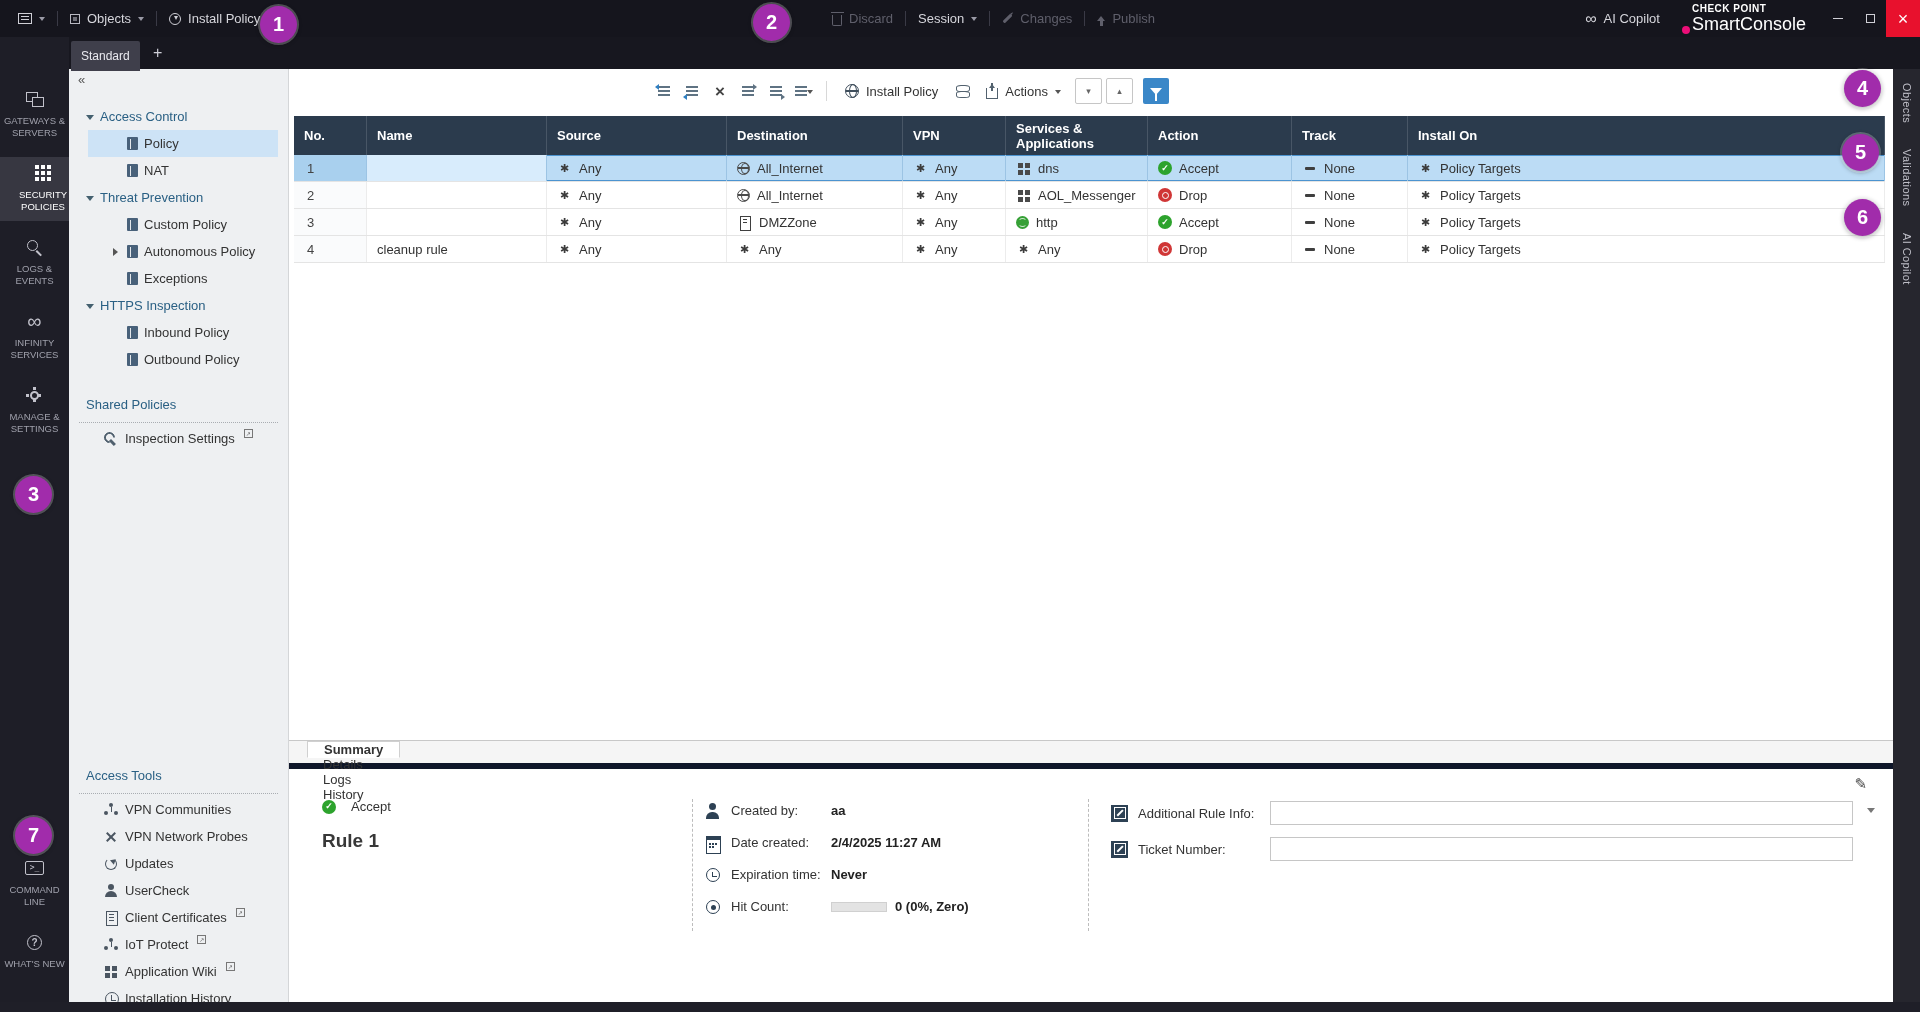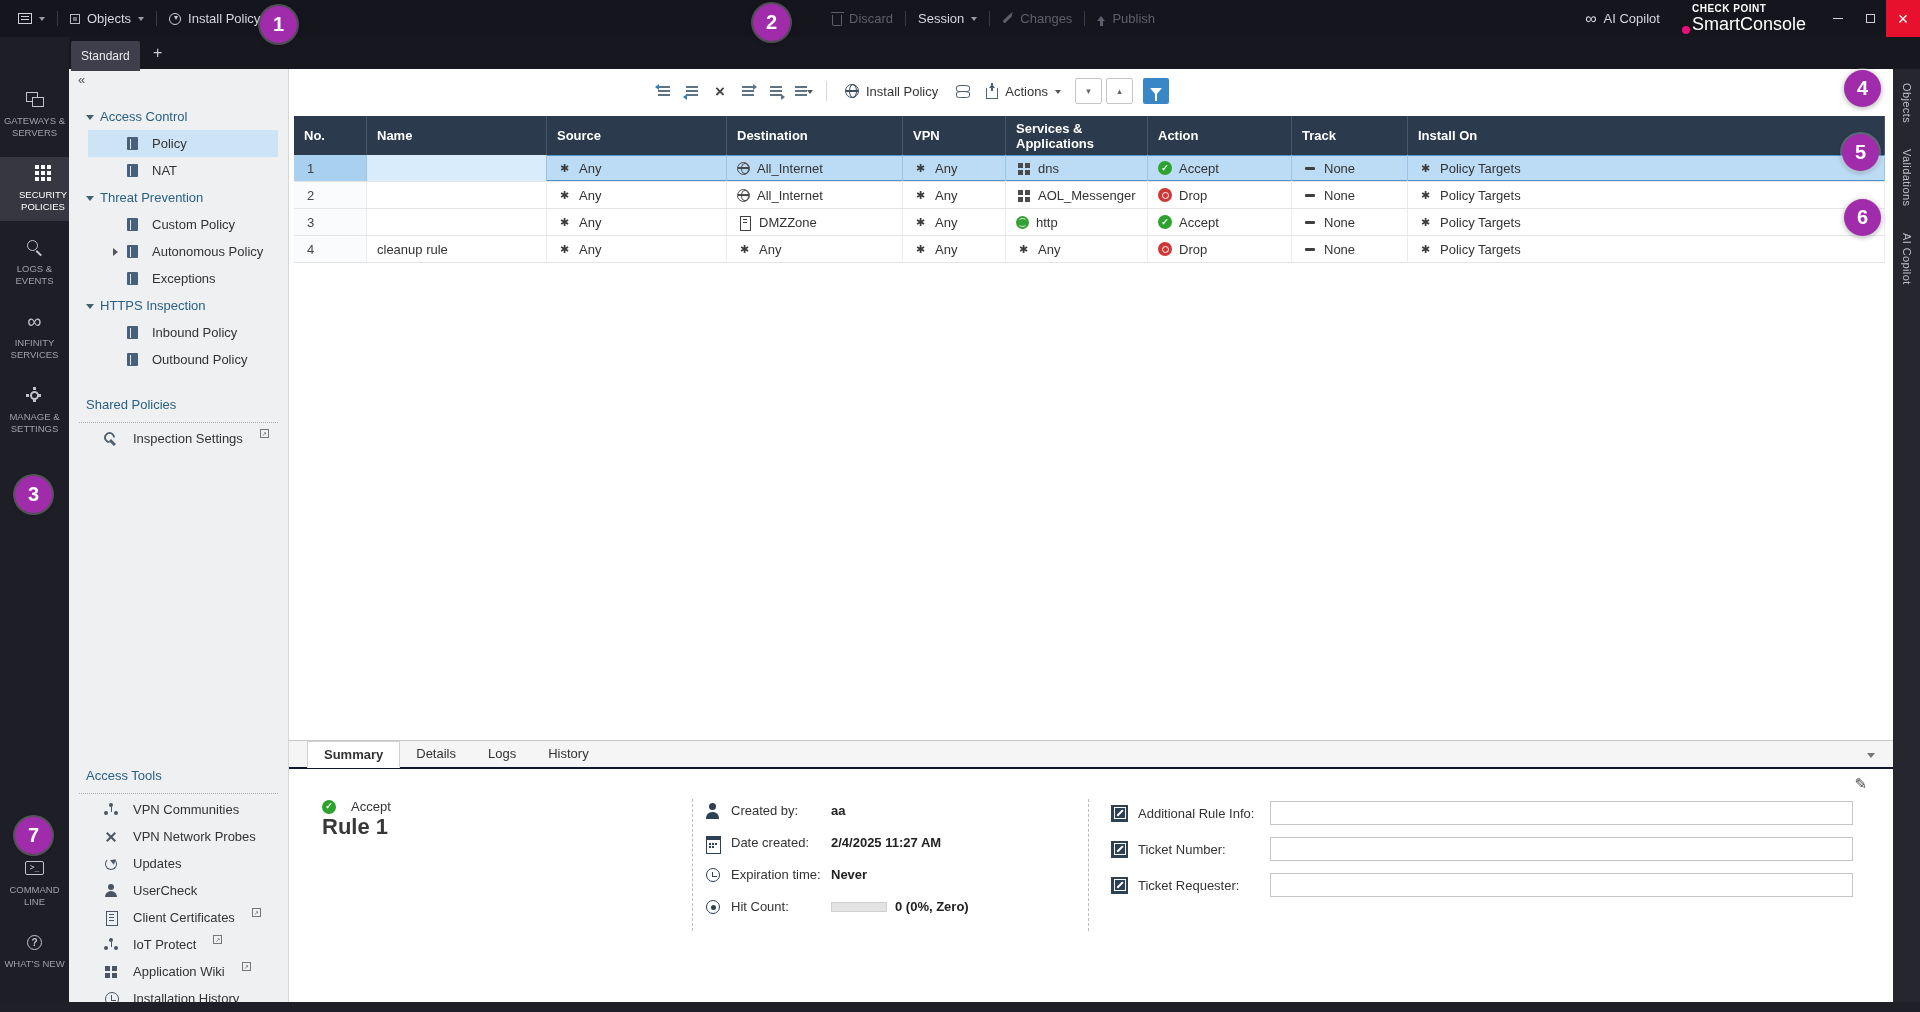--- a/index.html
+++ b/index.html
@@ -76,21 +76,21 @@
   .icn-cmd::before{content:">_";}
   .icn-q{width:15px;height:15px;border:1.5px solid currentColor;border-radius:50%;display:flex;align-items:center;justify-content:center;font-size:10px;font-weight:bold;}
   .icn-q::before{content:"?";}
 
   
   .tree{position:absolute;top:69px;left:69px;width:220px;bottom:10px;background:#eef0f2;
         border-right:1px solid #d4d6d8;padding-top:34px;font-size:13px;z-index:3;}
   .tree-collapse{position:absolute;top:3px;left:9px;color:#555;font-size:13px;cursor:pointer;}
   .tree-header{height:27px;display:flex;align-items:center;gap:6px;padding-left:17px;color:#2a6084;cursor:pointer;}
   .tri{width:0;height:0;border:4px solid transparent;border-top:5px solid #44606f;margin-top:5px;}
-  .tree-item{height:27px;display:flex;align-items:center;gap:14px;margin:0 10px 0 19px;padding-left:39px;color:#333;cursor:pointer;position:relative;}
+  .tree-item{height:27px;display:flex;align-items:center;gap:6px;margin:0 10px 0 19px;padding-left:39px;color:#333;cursor:pointer;position:relative;}
   .tree-item.selected{background:#cde3f6;}
   .tree-item .exp{position:absolute;left:25px;width:0;height:0;border:4px solid transparent;border-left:5px solid #555;}
   .icn-book{width:11px;height:13px;background:#48617a;border-radius:1px;position:relative;flex:0 0 auto;}
   .icn-book::before{content:"";position:absolute;left:2.5px;top:1.5px;bottom:1.5px;width:1.5px;background:rgba(255,255,255,.85);}
   .tree-title{height:26px;display:flex;align-items:flex-start;color:#2a6084;margin:24px 10px 2px 10px;padding-left:7px;border-bottom:1px dotted #a9adb2;cursor:default;}
   .tree-title.tools-title{margin-top:316px;}
   .tree-item.tool{margin-left:0;margin-right:6px;padding-left:34px;}
   .ext{width:9px;height:9px;margin-left:3px;border:1px solid #777;color:#555;display:inline-flex;align-items:center;justify-content:center;font-size:6px;align-self:flex-start;margin-top:4px;flex:0 0 auto;}
   .ext::before{content:"\2197";}
   .ticn{width:16px;height:15px;position:relative;flex:0 0 auto;}
@@ -173,30 +173,30 @@
   .cicon[data-icon="internet"]::before{content:"";position:absolute;left:0;right:0;top:50%;margin-top:-.75px;height:1.5px;background:#4a4a4a;}
   .cicon[data-icon="internet"]::after{content:"";position:absolute;top:0;bottom:0;left:50%;width:6px;margin-left:-3px;border:1.5px solid #4a4a4a;border-radius:50%;}
   .cicon[data-icon="app"]::before{content:"";position:absolute;left:2px;top:2px;width:5px;height:5px;background:#4a4a4a;box-shadow:7px 0 0 #4a4a4a,0 7px 0 #4a4a4a,7px 7px 0 #4a4a4a;}
   .cicon[data-icon="server"]::before{content:"";position:absolute;left:3px;top:1px;width:9px;height:13px;border:1.5px solid #3f3f3f;}
   .cicon[data-icon="server"]::after{content:"";position:absolute;left:6px;top:4px;width:4px;height:1.5px;background:#3f3f3f;box-shadow:0 3px 0 #3f3f3f;}
   .cicon[data-icon="http"]{background:#35a035;border-radius:50%;width:13px;height:13px;}
   .cicon[data-icon="http"]::before{content:"";position:absolute;left:2px;top:2px;right:2px;bottom:2px;border:1px solid rgba(255,255,255,.75);border-radius:50%;border-left-color:transparent;border-right-color:transparent;}
 
   
   .detail{position:absolute;left:0;right:0;bottom:0;height:262px;background:#fff;border-top:1px solid #c8c8c8;}
-  .dtabs{height:28px;background:#f5f5f5;border-bottom:2px solid #0f172a;display:flex;align-items:flex-end;padding-left:18px;}
+  .dtabs{height:28px;background:#f5f5f5;border-bottom:6px solid #0f172a;display:flex;align-items:flex-start;padding-left:18px;flex-direction:column;}
   .dtab{height:27px;padding:0 16px;display:flex;align-items:center;font-size:13px;color:#333;cursor:pointer;}
   .dtab.active{background:#fff;font-weight:bold;border:1px solid #d0d0d0;border-bottom:1px solid #fff;margin-bottom:-1px;}
   .dtabs-collapse{margin-left:auto;margin-right:18px;align-self:center;cursor:pointer;width:0;height:0;border:4px solid transparent;border-top:5px solid #777;margin-top:6px;}
   .dbody{position:relative;height:233px;}
   .edit-pencil{position:absolute;right:26px;top:6px;font-size:15px;color:#444;cursor:pointer;}
   .edit-pencil::before{content:"\270E";}
   .dcol1{position:absolute;left:33px;top:30px;}
   .daction{display:flex;align-items:center;gap:8px;}
-  .drule-title{margin-top:0;font-size:22px;font-weight:bold;color:#383838;}
+  .drule-title{margin-top:16px;font-size:19px;font-weight:bold;color:#383838;}
   .dcomments{margin-top:20px;display:flex;gap:8px;}
   .dcomments .dlabel{width:66px;padding-top:3px;}
   .dcomments textarea{width:279px;height:38px;border:1px solid #c6c6c6;resize:none;font-family:"Liberation Sans",sans-serif;font-size:13px;padding:3px 6px;outline:none;}
   .dsep{position:absolute;top:30px;height:132px;border-left:1px dashed #bcbcbc;}
   .dcol2{position:absolute;left:415px;top:32px;}
   .dfield{display:flex;align-items:center;margin-bottom:13px;min-height:19px;}
   .dfield .dlabel{width:100px;flex:0 0 auto;}
   .dvalue{font-weight:bold;color:#222;}
   .dicn{width:17px;height:17px;position:relative;flex:0 0 auto;margin-right:10px;}
   .dicn.person::before{content:"";position:absolute;left:5px;top:1px;width:7px;height:7px;border-radius:50%;background:#2d4154;}
@@ -699,25 +699,20 @@
           <div class="dfield3">
             <span class="dicn note"></span>
             <span class="dlabel">Additional Rule Info:</span>
             <input type="text" style="">
           </div>
           <div class="dfield3">
             <span class="dicn note"></span>
             <span class="dlabel">Ticket Number:</span>
             <input type="text" style="">
           </div>
-          <div class="dfield3">
-            <span class="dicn note"></span>
-            <span class="dlabel">Ticket Requester:</span>
-            <input type="text" style="">
-          </div>
         </div>
       </div>
     </div>
   </div>
 
   <div class="rightrail">
     <div class="rr-tab">Objects</div>
     <div class="rr-tab">Validations</div>
     <div class="rr-tab">AI Copilot</div>
   </div>

